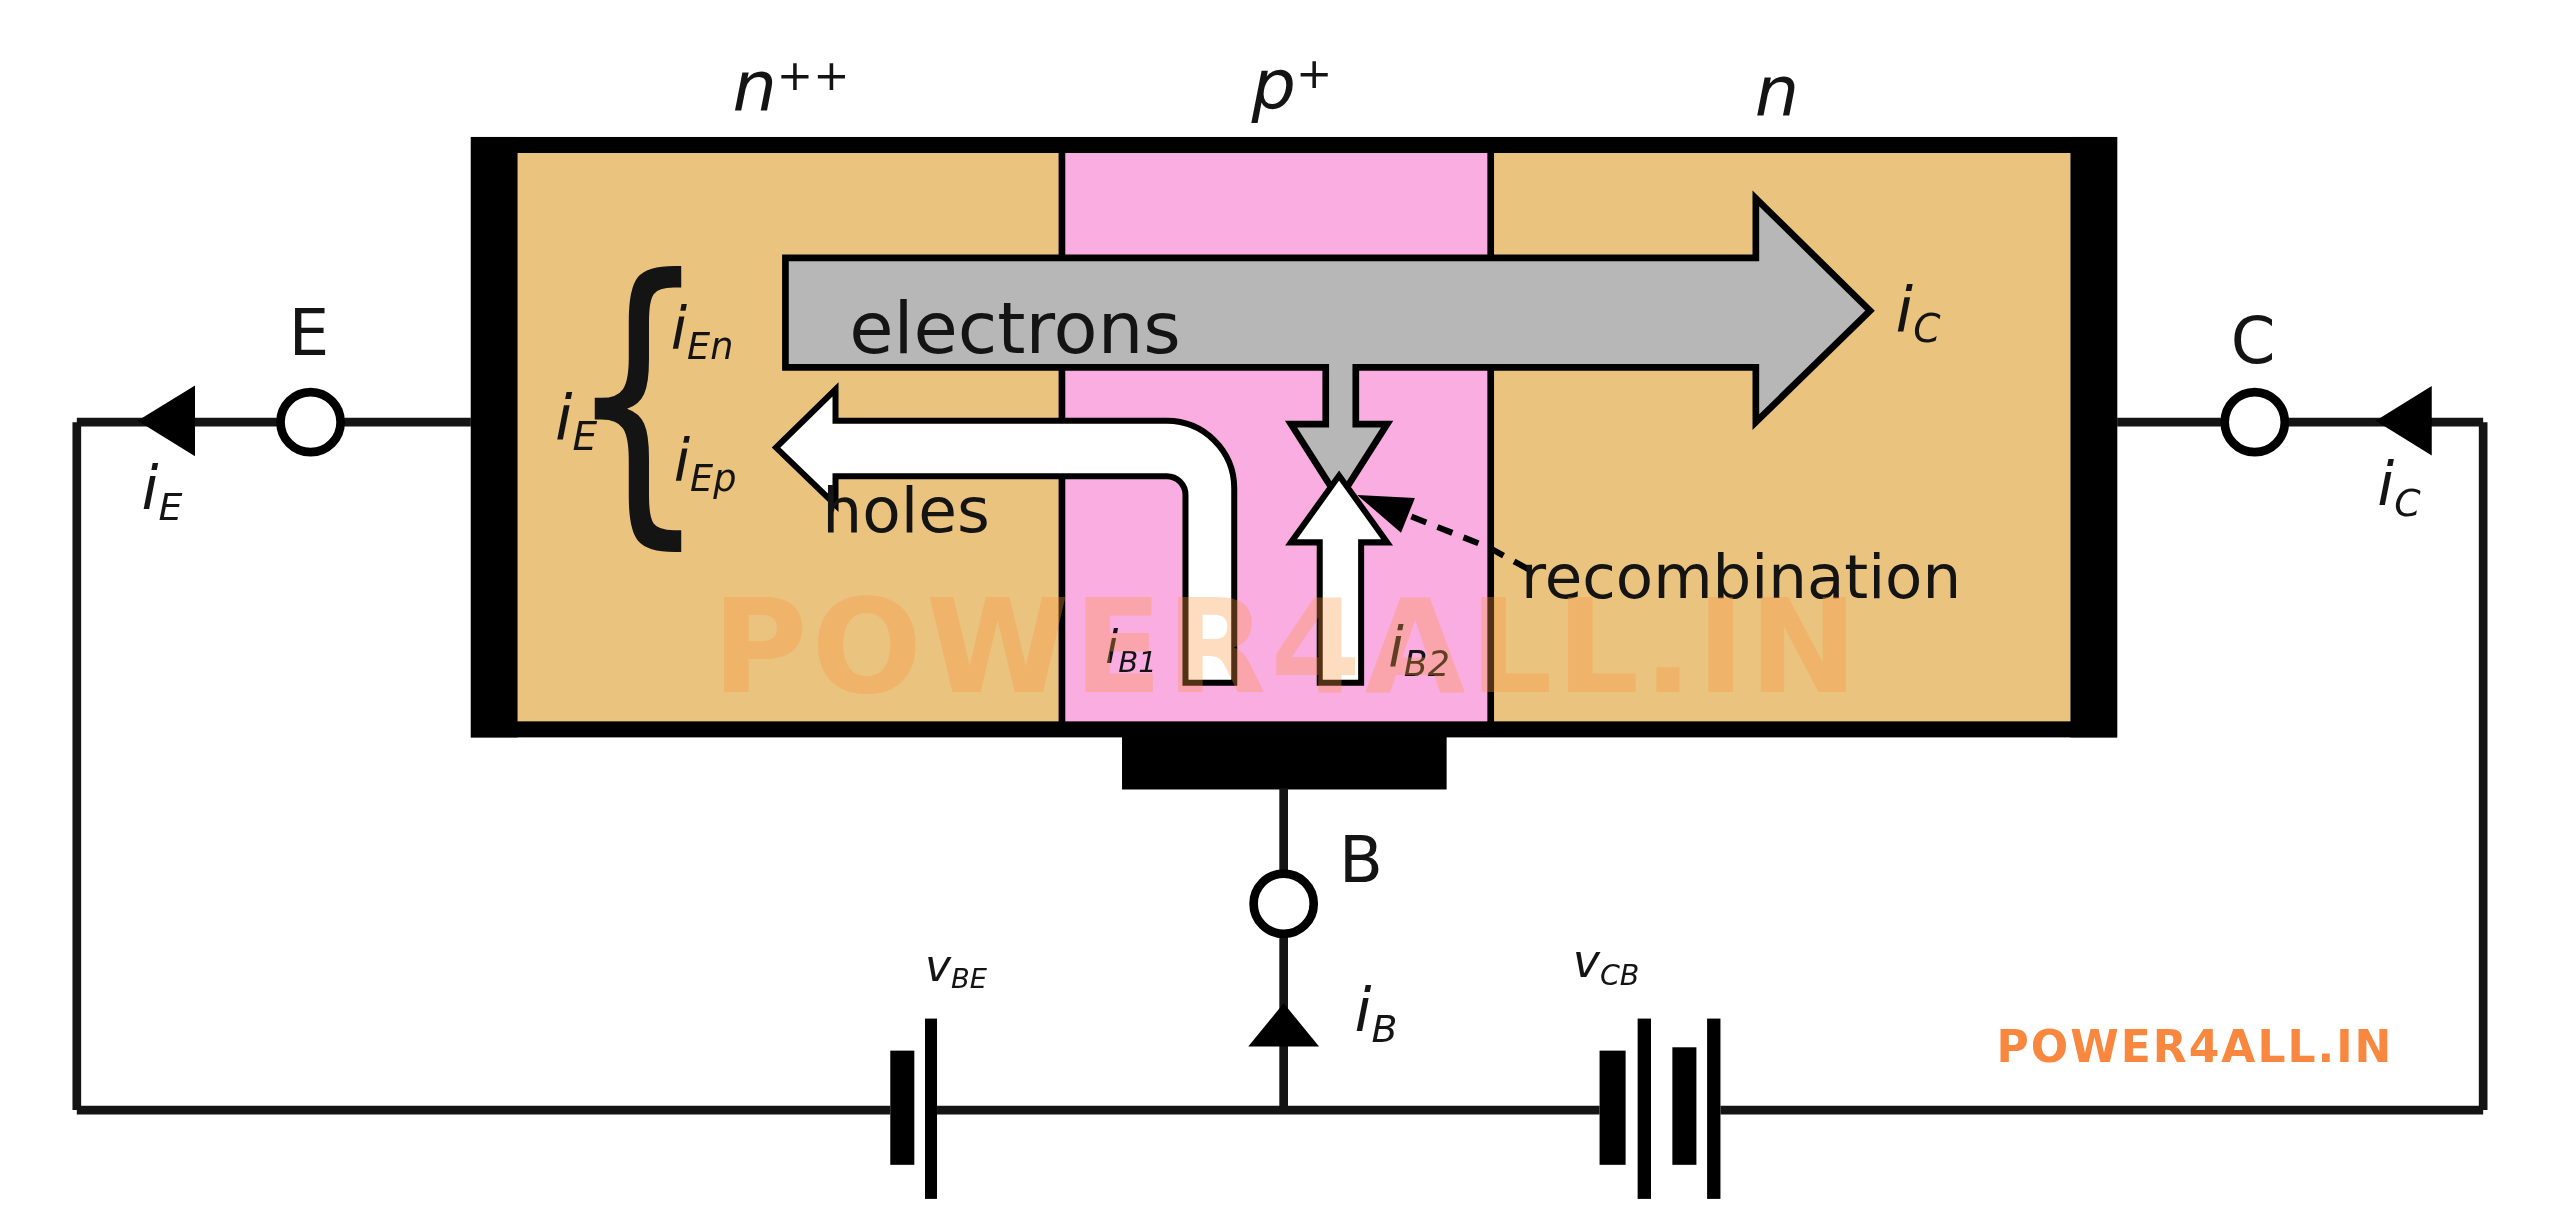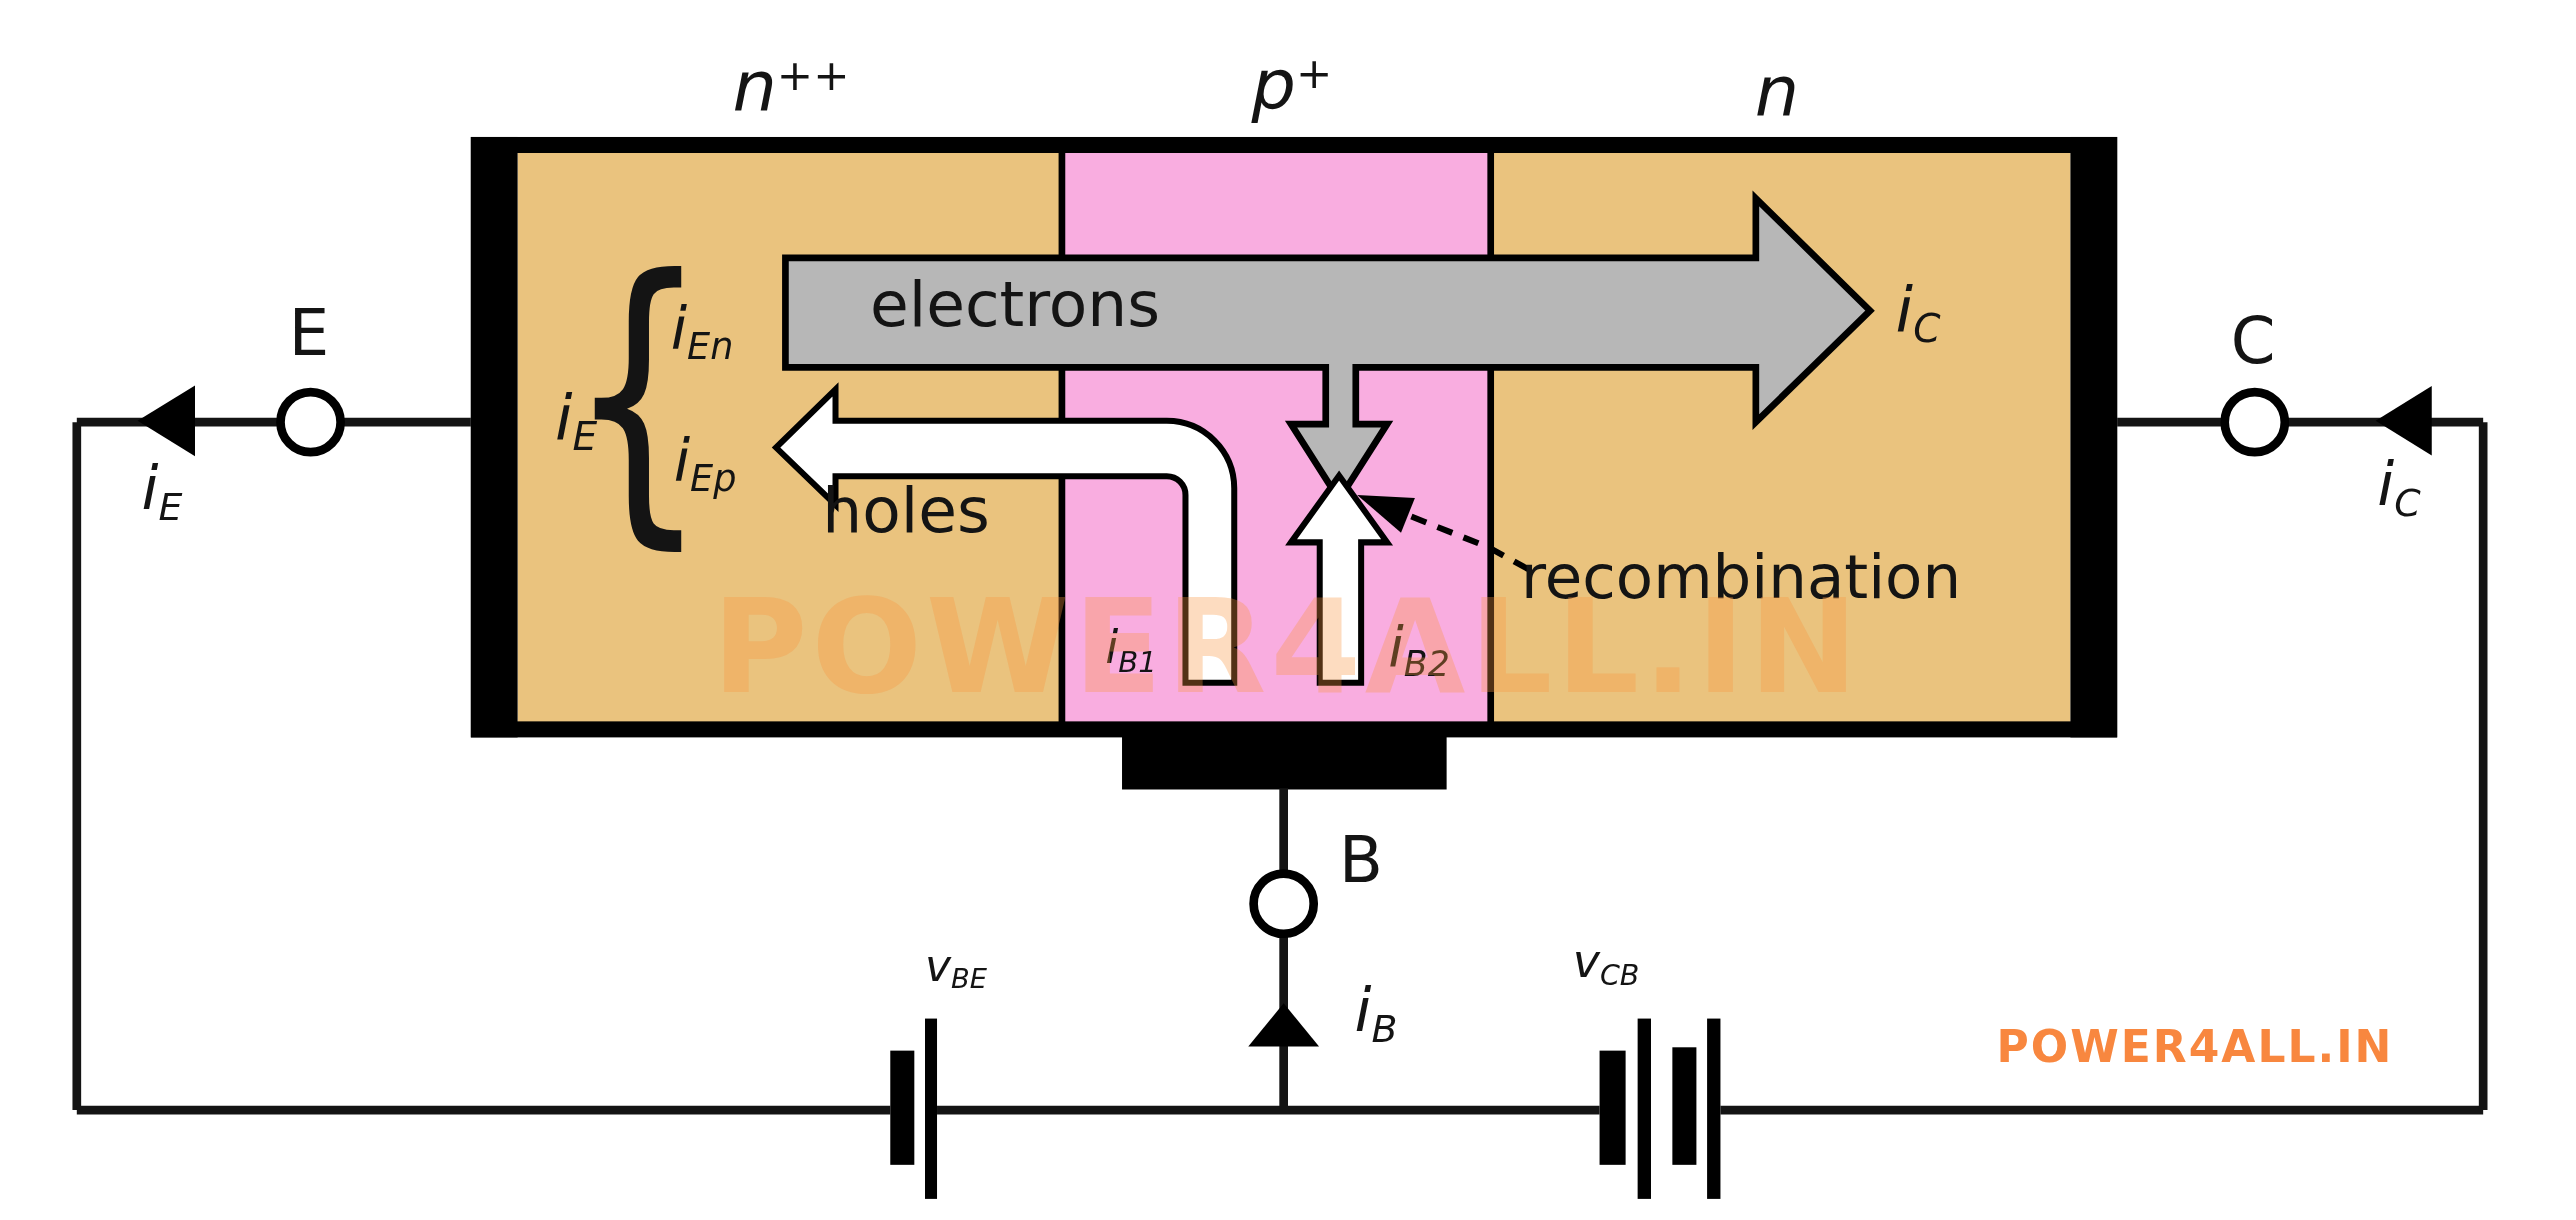--- a/index.html
+++ b/index.html
@@ -112,21 +112,21 @@
 
     <circle cx="465" cy="632" r="45" fill="var(--white)" stroke="#000" stroke-width="13"></circle>
     <circle cx="3376" cy="632" r="45" fill="var(--white)" stroke="#000" stroke-width="13"></circle>
     <circle cx="1922" cy="1353" r="45" fill="var(--white)" stroke="#000" stroke-width="13"></circle>
   </svg>
 
   <div class="lbl m" style="left:791px;top:87px;font-size:70px"><span>n</span><span class="sup">++</span></div>
   <div class="lbl m" style="left:1292px;top:85px;font-size:70px"><span>p</span><span class="sup">+</span></div>
   <div class="lbl m" style="left:1777px;top:92px;font-size:70px"><span>n</span><span class="sup"></span></div>
 
-  <div class="lbl" style="left:1015px;top:304px;font-size:63px">electrons</div>
+  <div class="lbl" style="left:1015px;top:328px;font-size:72px">electrons</div>
   <div class="lbl" style="left:906px;top:510px;font-size:63px">holes</div>
   <div class="lbl leftanchor" style="left:1521px;top:576px;font-size:61px">recombination</div>
 
   <div class="lbl m" style="left:576px;top:421px;font-size:63px"><span>i</span><span class="sub">E</span></div>
   <div class="lbl brace" style="left:638px;top:395px;font-size:287px">{</div>
   <div class="lbl m" style="left:702px;top:332px;font-size:59px"><span>i</span><span class="sub">En</span></div>
   <div class="lbl m" style="left:705px;top:464px;font-size:59px"><span>i</span><span class="sub">Ep</span></div>
 
   <div class="lbl m" style="left:1131px;top:650px;font-size:47px"><span>i</span><span class="sub">B1</span></div>
   <div class="lbl m" style="left:1419px;top:650px;font-size:56px"><span>i</span><span class="sub">B2</span></div>

